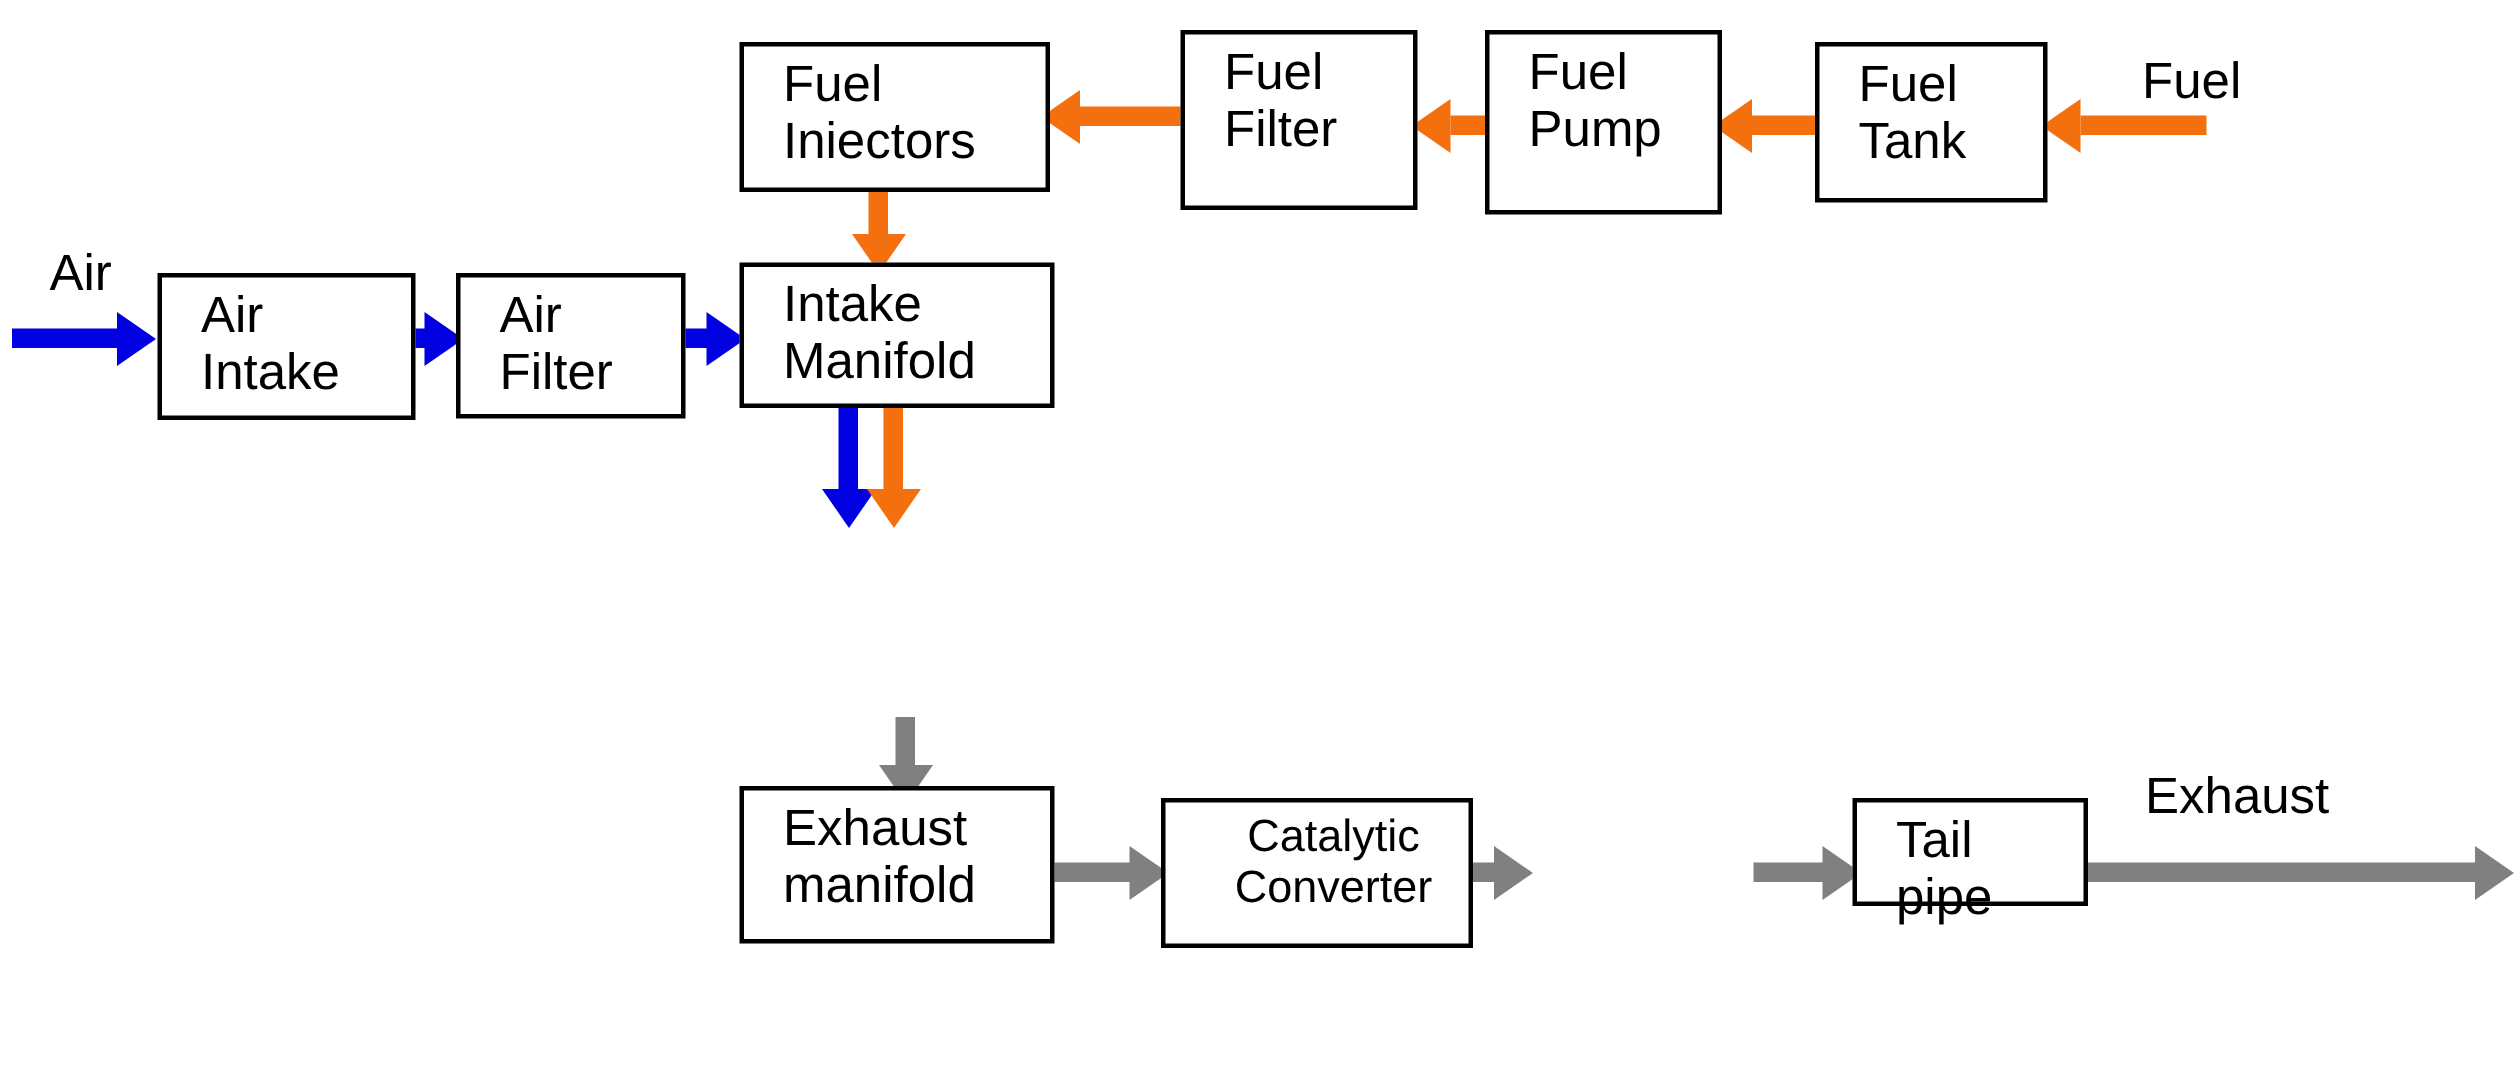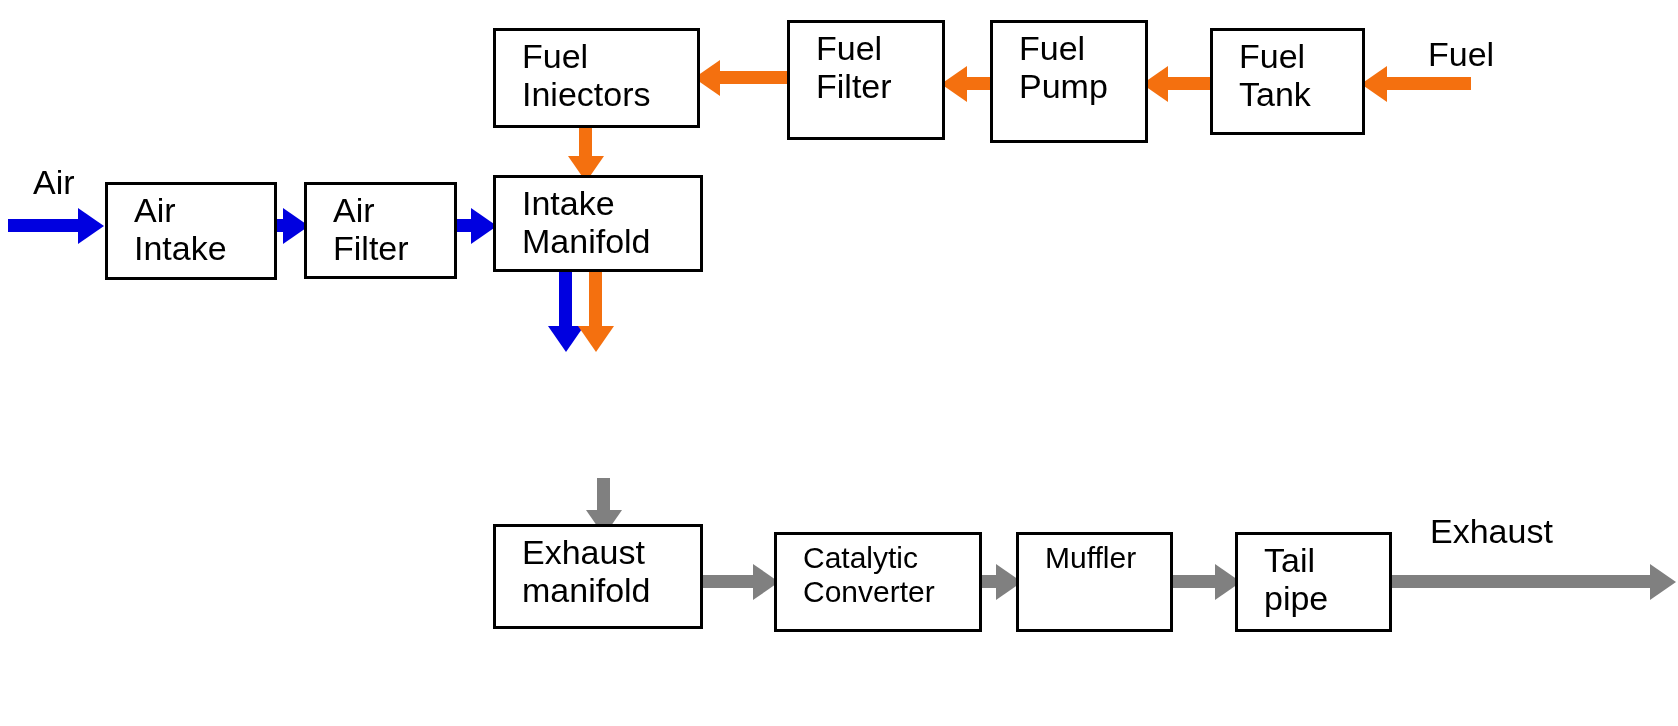--- a/index.html
+++ b/index.html
@@ -201,30 +201,27 @@
     <div class="node-label">Intake
 Manifold</div>
   </div>
 
 
   <div class="node" style="left:493px; top:524px; width:210px; height:105px;">
     <div class="node-label">Exhaust
 manifold</div>
   </div>
 
-  <div class="node" style="left:774px; top:532px; width:208px; height:100px;">
+  <div class="node" style="left:774px; top:532px; width:208px; height:100px;text-align:center;">
     <div class="node-label small">Catalytic
 Converter</div>
   </div>
 
-  <div class="node" style="left:1016px; top:532px; width:157px; height:100px;">
-    <div class="node-label small">Muffler</div>
-  </div>
-
-  <div class="node" style="left:1235px; top:532px; width:157px; height:100px;">
+
+  <div class="node" style="left:1235px; top:532px; width:157px; height:72px;">
     <div class="node-label">Tail
 pipe</div>
   </div>
 
   <div class="free-label" style="left:33px; top:163px;">Air</div>
 
   <div class="free-label" style="left:1428px; top:35px;">Fuel</div>
 
   <div class="free-label" style="left:1430px; top:512px;">Exhaust</div>
 

